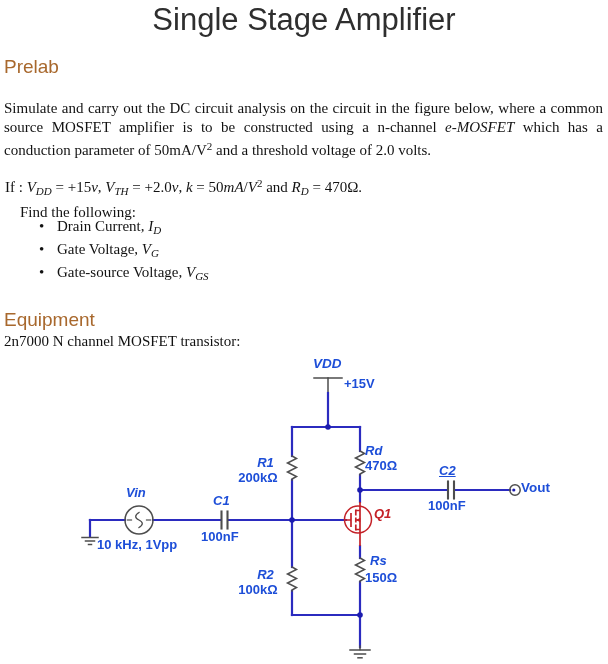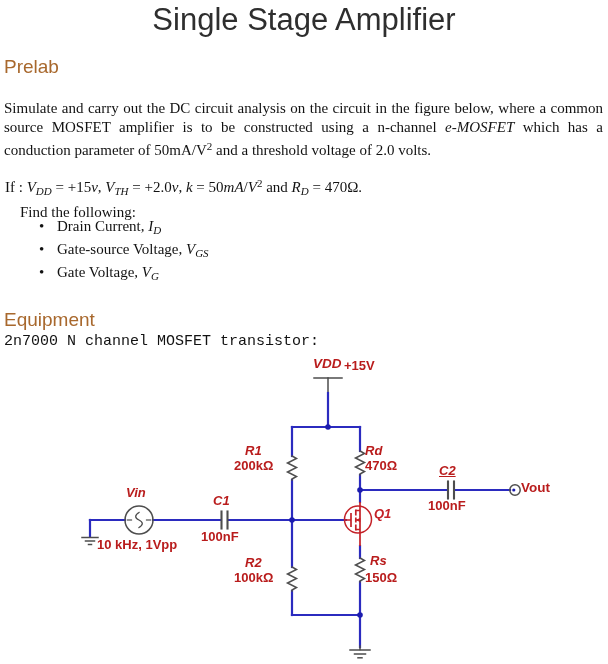--- a/index.html
+++ b/index.html
@@ -9,58 +9,58 @@
          font-family:"Liberation Sans",sans-serif;font-weight:400;font-size:31px;color:var(--title_text,#2e2e2e);}
   .h{position:absolute;margin:0;font-family:"Liberation Sans",sans-serif;font-weight:400;font-size:19px;color:var(--accent_heading,#a8682d);}
   .h-prelab{left:4px;top:56px;}
   .h-equipment{left:4px;top:309px;}
   .para{position:absolute;left:4px;top:99px;width:599px;margin:0;font-size:15px;line-height:19px;text-align:justify;}
   .given{position:absolute;left:4px;top:176px;margin:1px;font-size:15px;white-space:nowrap;text-align:center;}
   .find{position:absolute;left:4px;top:188px;margin:16px;font-size:15px;}
   .bullets{position:absolute;left:27px;top:205px;width:567px;margin:12px;padding:0;list-style:none;font-size:15px;}
   .bullets li{position:relative;padding-left:18px;line-height:18.8px;text-align:justify;}
   .bullets li::before{content:"\2022";position:absolute;left:0;top:0;}
-  .equipline{position:absolute;left:4px;top:333px;margin:0;font-size:15px;font-family:Liberation Mono, monospace;}
+  .equipline{position:absolute;left:4px;top:333px;margin:0;font-size:15px;}
   .i{font-style:italic;}
   .sub{font-style:italic;font-size:11px;vertical-align:-3px;}
   .sup{font-size:11px;vertical-align:5px;}
 
   .circuit{position:absolute;left:0;top:0;width:608px;height:664px;}
   .circuit svg{position:absolute;left:0;top:0;}
   .w{stroke:var(--wire_blue,#2b2bbf);stroke-width:2.2;fill:none;stroke-linecap:square;}
   .g{stroke:var(--component_gray,#4d4d4d);stroke-width:1.5;fill:none;stroke-linecap:square;}
   .gt{stroke-width:2.1;}
   .m{stroke:var(--mosfet_red,#c42127);stroke-width:1.5;fill:none;}
   .mf{fill:var(--mosfet_red,#c42127);stroke:none;}
   .dot{fill:var(--junction_blue,#1c1cae);stroke:none;}
-  .clbl{position:absolute;font-family:"Liberation Sans",sans-serif;font-weight:700;font-size:13px;line-height:14px;color:#b91c1c;white-space:nowrap;}
+  .clbl{position:absolute;font-family:"Liberation Sans",sans-serif;font-weight:700;font-size:13px;line-height:14px;color:#1d4ed8;white-space:nowrap;}
   .des{font-style:italic;}
-  .ra{text-align:left;}
+  .ra{text-align:center;margin-top:12px;}
   .red{color:var(--mosfet_red,#c42127);}
   .f14{font-size:13.5px;}
 </style>
 </head>
 <body>
 
 <div class="page">
 
   <h1 class="title">Single Stage Amplifier</h1>
 
   <h2 class="h h-prelab">Prelab</h2>
 
   <p class="para"><span>Simulate and carry out the DC circuit analysis on the circuit in the figure below, where a common source MOSFET amplifier is to be constructed using a n-channel </span><span class="i">e-MOSFET</span><span> which has a conduction parameter of 50mA/V</span><span class="sup">2</span><span> and a threshold voltage of 2.0 volts.</span></p>
 
   <p class="given"><span>If : </span><span class="i">V</span><span class="sub">DD</span><span> =  +15</span><span class="i">v</span><span>, </span><span class="i">V</span><span class="sub">TH</span><span> =  +2.0</span><span class="i">v</span><span>, </span><span class="i">k</span><span> =  50</span><span class="i">mA</span><span>/</span><span class="i">V</span><span class="sup">2</span><span> and </span><span class="i">R</span><span class="sub">D</span><span> =  470Ω.</span></p>
 
   <p class="find">Find the following:</p>
 
   <ul class="bullets">
     <li><span>Drain Current, </span><span class="i">I</span><span class="sub">D</span></li>
+    <li><span>Gate Voltage, </span><span class="i">V</span><span class="sub">G</span></li>
     <li><span>Gate-source Voltage, </span><span class="i">V</span><span class="sub">GS</span></li>
-    <li><span>Gate Voltage, </span><span class="i">V</span><span class="sub">G</span></li>
   </ul>
 
   <h2 class="h h-equipment">Equipment</h2>
 
   <p class="equipline">2n7000 N channel MOSFET transistor:</p>
 
   <div class="circuit">
     <svg width="608" height="664" viewBox="0 0 608 664">
 
       <g>
@@ -145,21 +145,21 @@
         <polygon class="mf" points="355.9,520 360.4,517.8 360.4,522.2"></polygon>
       </g>
 
       <g>
         <circle class="g" cx="515" cy="490" r="5.2" fill="#ffffff"></circle>
         <circle class="dot" cx="513.8" cy="490" r="1.6"></circle>
       </g>
     </svg>
 
     <div class="clbl des f14" style="left:313px;top:357px;">VDD</div>
-    <div class="clbl" style="left:344px;top:359px;">+15V</div>
+    <div class="clbl" style="left:344px;top:377px;">+15V</div>
 
     <div class="clbl des ra" style="left:245px;top:444px;width:41px;">R1</div>
     <div class="clbl ra" style="left:234px;top:459px;width:48px;">200kΩ</div>
 
     <div class="clbl des" style="left:365px;top:444px;">Rd</div>
     <div class="clbl" style="left:365px;top:459px;">470Ω</div>
 
     <div class="clbl des" style="left:439px;top:464px;text-decoration:underline;">C2</div>
     <div class="clbl" style="left:428px;top:499px;">100nF</div>
     <div class="clbl f14" style="left:521px;top:481px;text-align:right;">Vout</div>

